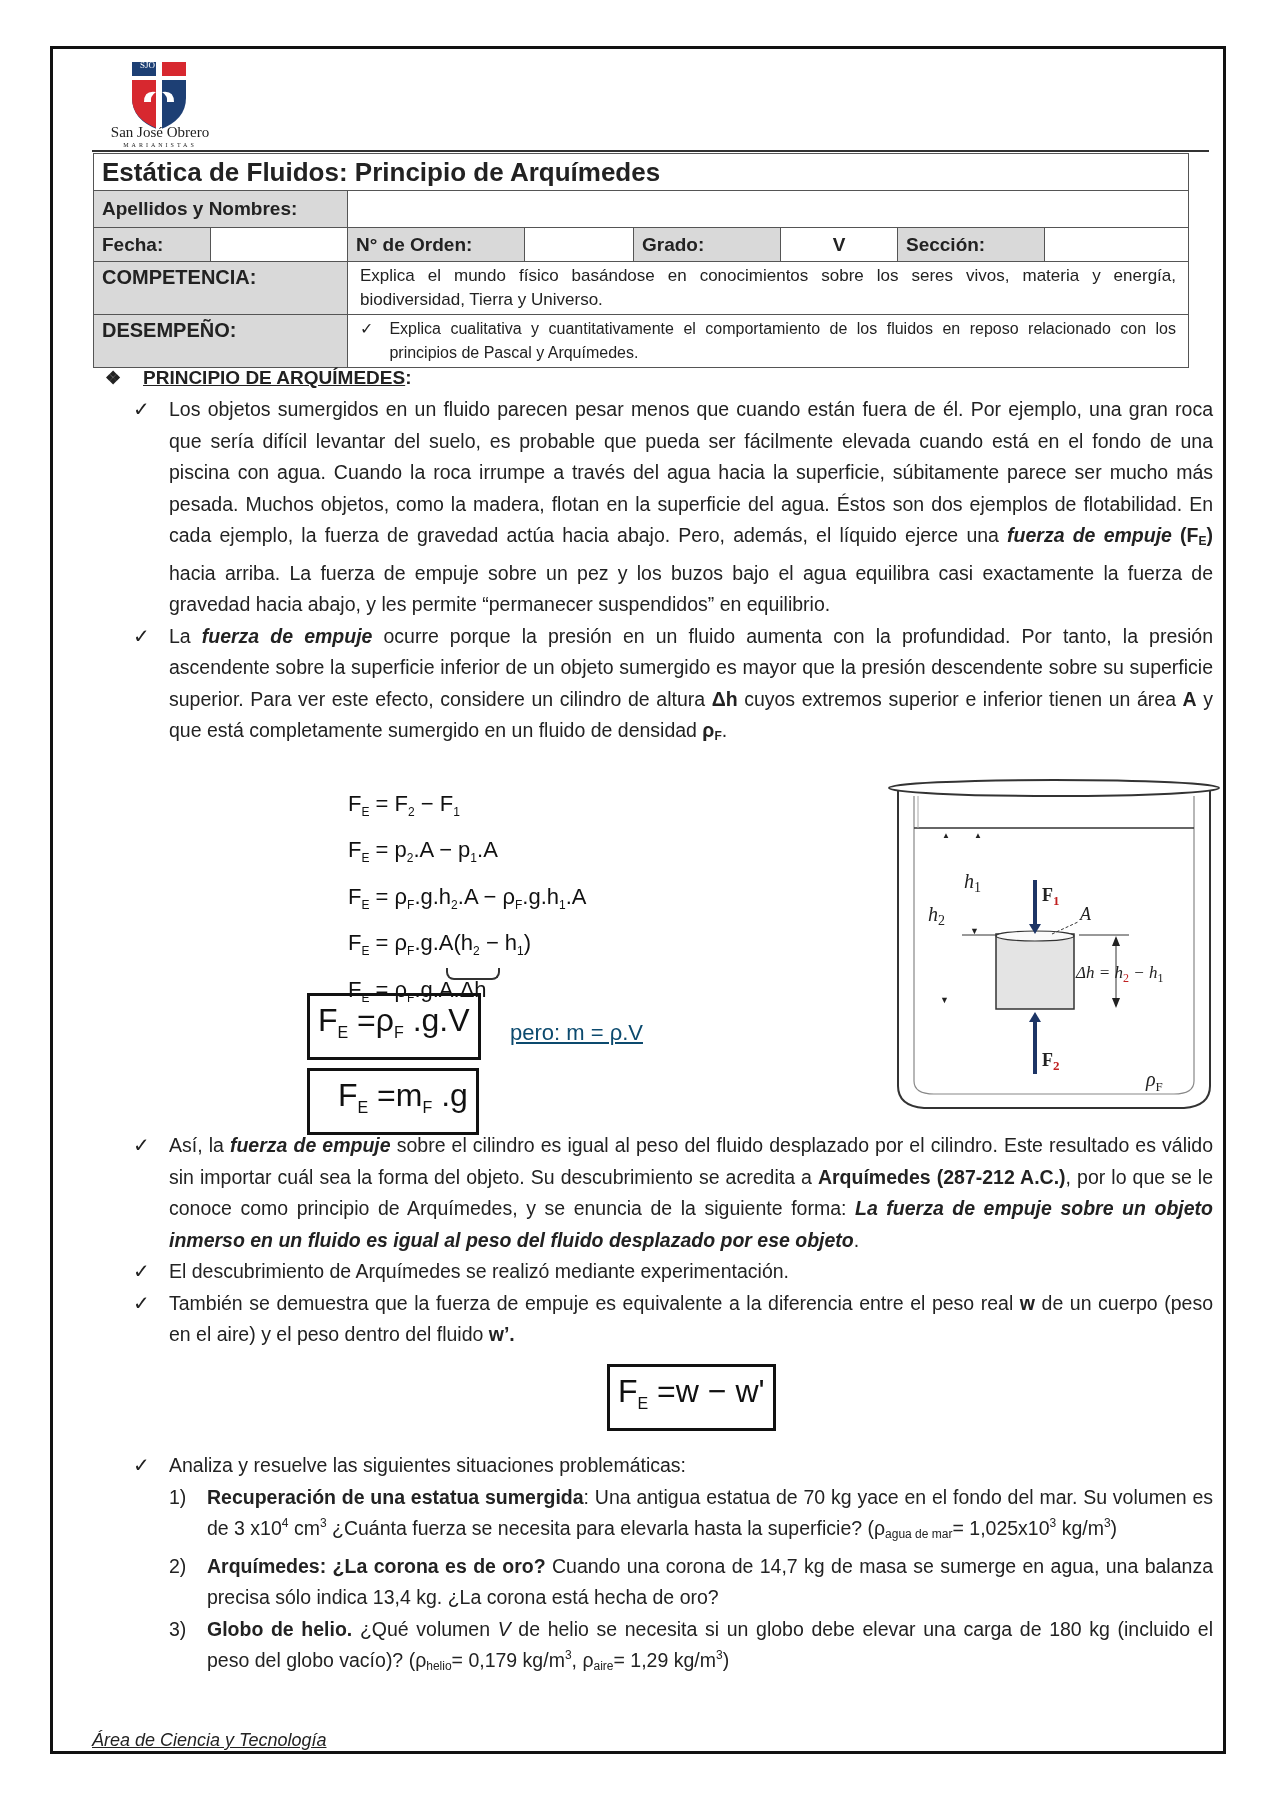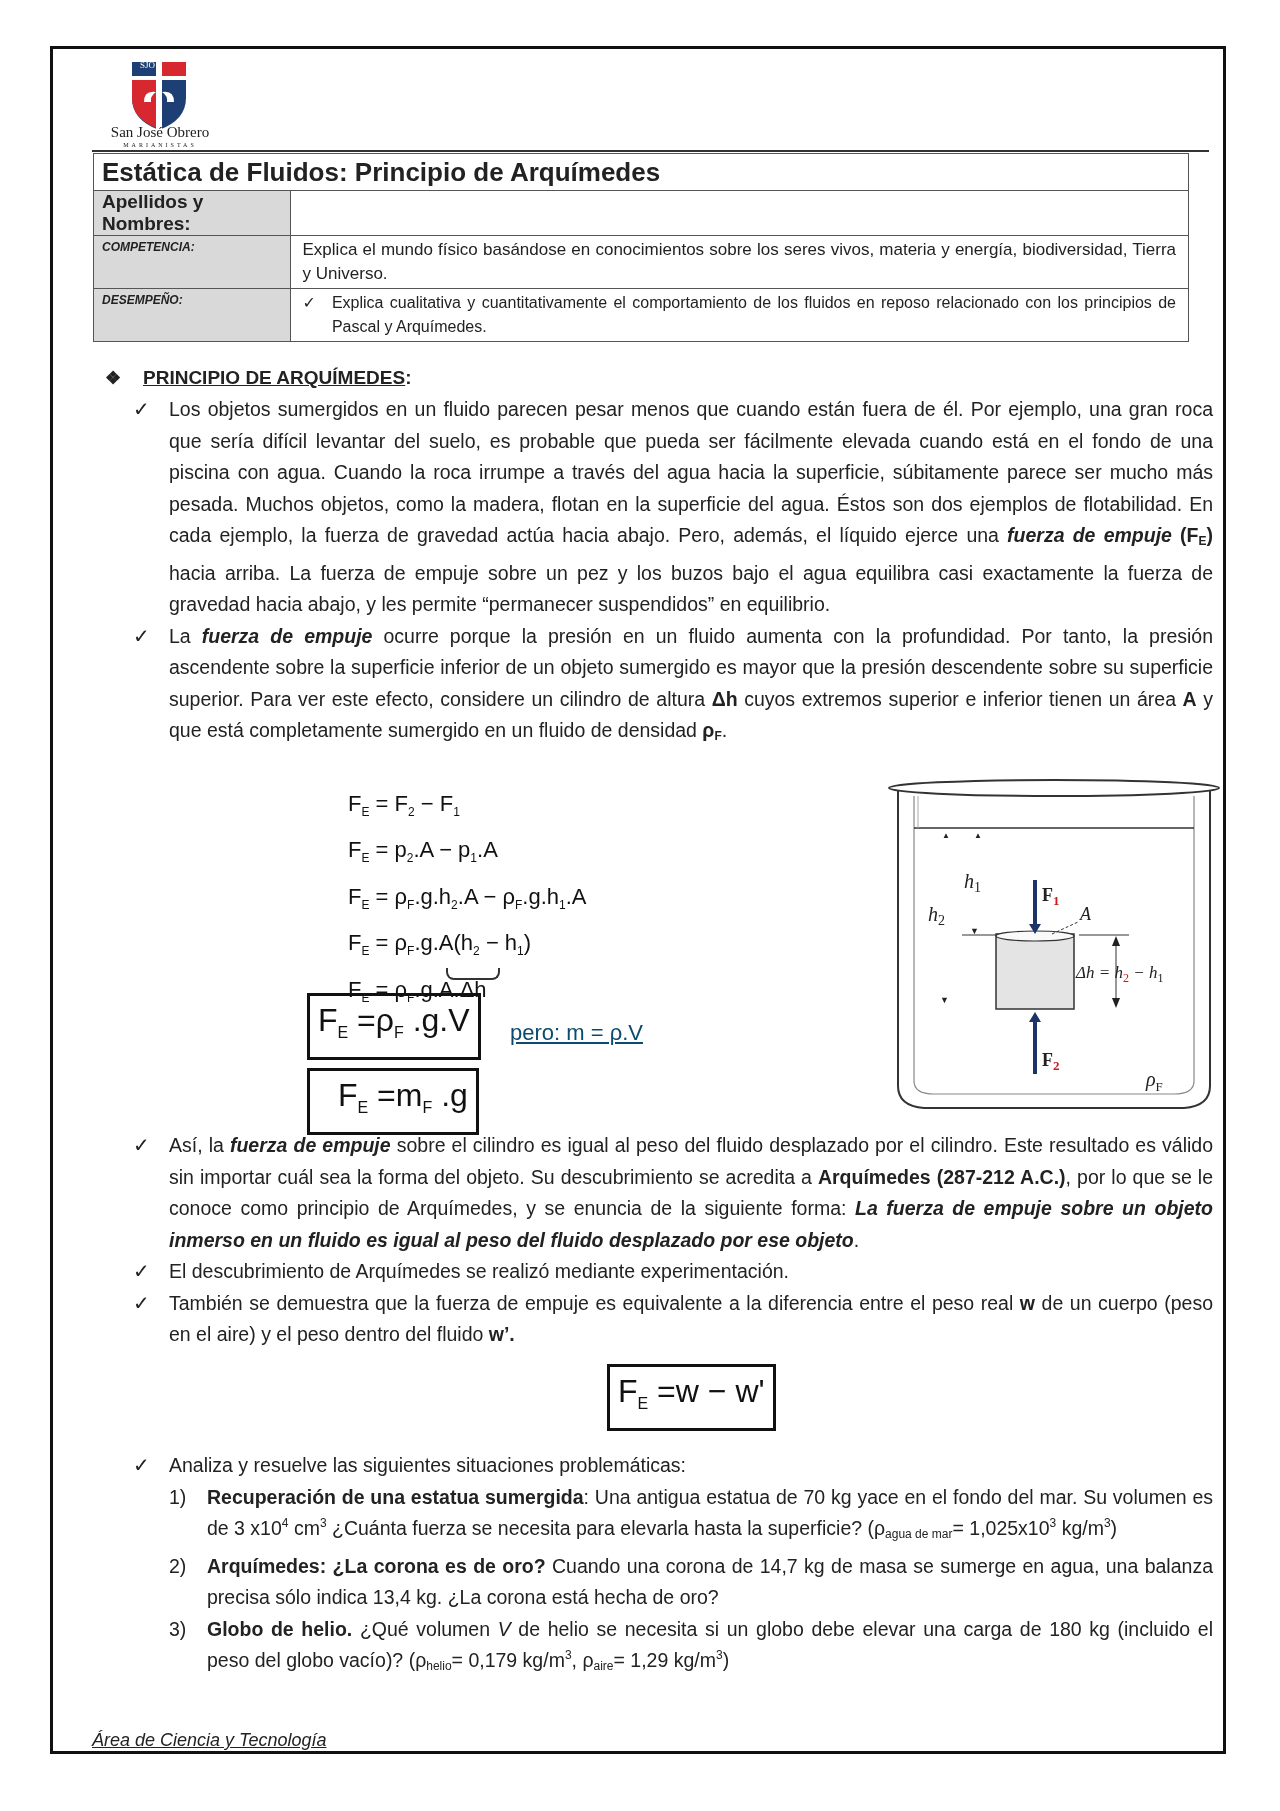--- a/index.html
+++ b/index.html
@@ -14,21 +14,21 @@
                font-family:"Liberation Serif", serif; font-size:15px; color:#222; }
   .logo-text .name { display:block; }
   .logo-text .sub { font-size:6px; letter-spacing:3px; display:block; margin-top:1px; }
 
   table.info { position:absolute; left:93px; top:153px; width:1096px; border-collapse:collapse; }
   table.info td { border:1px solid #555; padding:0 8px; font-size:19px; height:33px; }
   table.info .lbl { background:#d9d9d9; font-weight:bold; font-size:19px; }
   table.info .title { text-align:left; font-weight:bold; font-size:26px; height:36px; color:#222; }
   table.info .center { text-align:center; font-weight:bold; }
   table.info .small { font-size:17px; line-height:24px; text-align:justify; padding:2px 12px; height:auto; }
-  table.info .lbl-sm { background:#d9d9d9; font-weight:bold; font-size:12px; vertical-align:top; padding-top:4px;font-style:italic; }
+  table.info .lbl-sm { background:#d9d9d9; font-weight:bold; font-size:20px; vertical-align:top; padding-top:4px; }
   .desc-row { display:flex; gap:16px; font-size:16px; line-height:24px; }
 
   .content { position:absolute; left:93px; top:364px; width:1120px; }
   .section-head { display:flex; align-items:center; font-size:19px; font-weight:bold; height:28px; }
   .section-head .diamond { width:40px; font-size:18px; text-align:center; }
   .section-head .txt { text-decoration:underline; margin-left:10px; }
 
   .bullet { position:relative; padding-left:76px; font-size:19.5px; line-height:31.5px;
             text-align:justify; width:1044px; }
   .bullet .check { position:absolute; left:40px; top:0; font-size:20px; }
@@ -77,20 +77,30 @@
 <div style="position:absolute;left:140px;top:60px;font-size:9px;color:#fff;font-family:'Liberation Serif',serif;">SJO</div>
 
 <table class="info">
   <tbody>
       <tr>
     <td colspan="8" class="title">Estática de Fluidos: Principio de Arquímedes</td>
   </tr>
   <tr>
     <td colspan="2" class="lbl" style="height:36px">Apellidos y Nombres:</td>
     <td colspan="6"></td>
+  </tr>
+  <tr>
+    <td class="lbl" style="width:100px">Fecha:</td>
+    <td style="width:120px"></td>
+    <td class="lbl" style="width:160px">N° de Orden:</td>
+    <td style="width:92px"></td>
+    <td class="lbl" style="width:130px">Grado:</td>
+    <td class="center" style="width:100px">V</td>
+    <td class="lbl" style="width:130px">Sección:</td>
+    <td></td>
   </tr>
   <tr>
     <td colspan="2" class="lbl-sm" style="width:160px">COMPETENCIA:</td>
     <td colspan="6" class="small">Explica el mundo físico basándose en conocimientos sobre los seres vivos, materia y energía, biodiversidad, Tierra y Universo.</td>
   </tr>
   <tr>
     <td colspan="2" class="lbl-sm">DESEMPEÑO:</td>
     <td colspan="6" class="small">
       <div class="desc-row">
         <span>✓</span>

